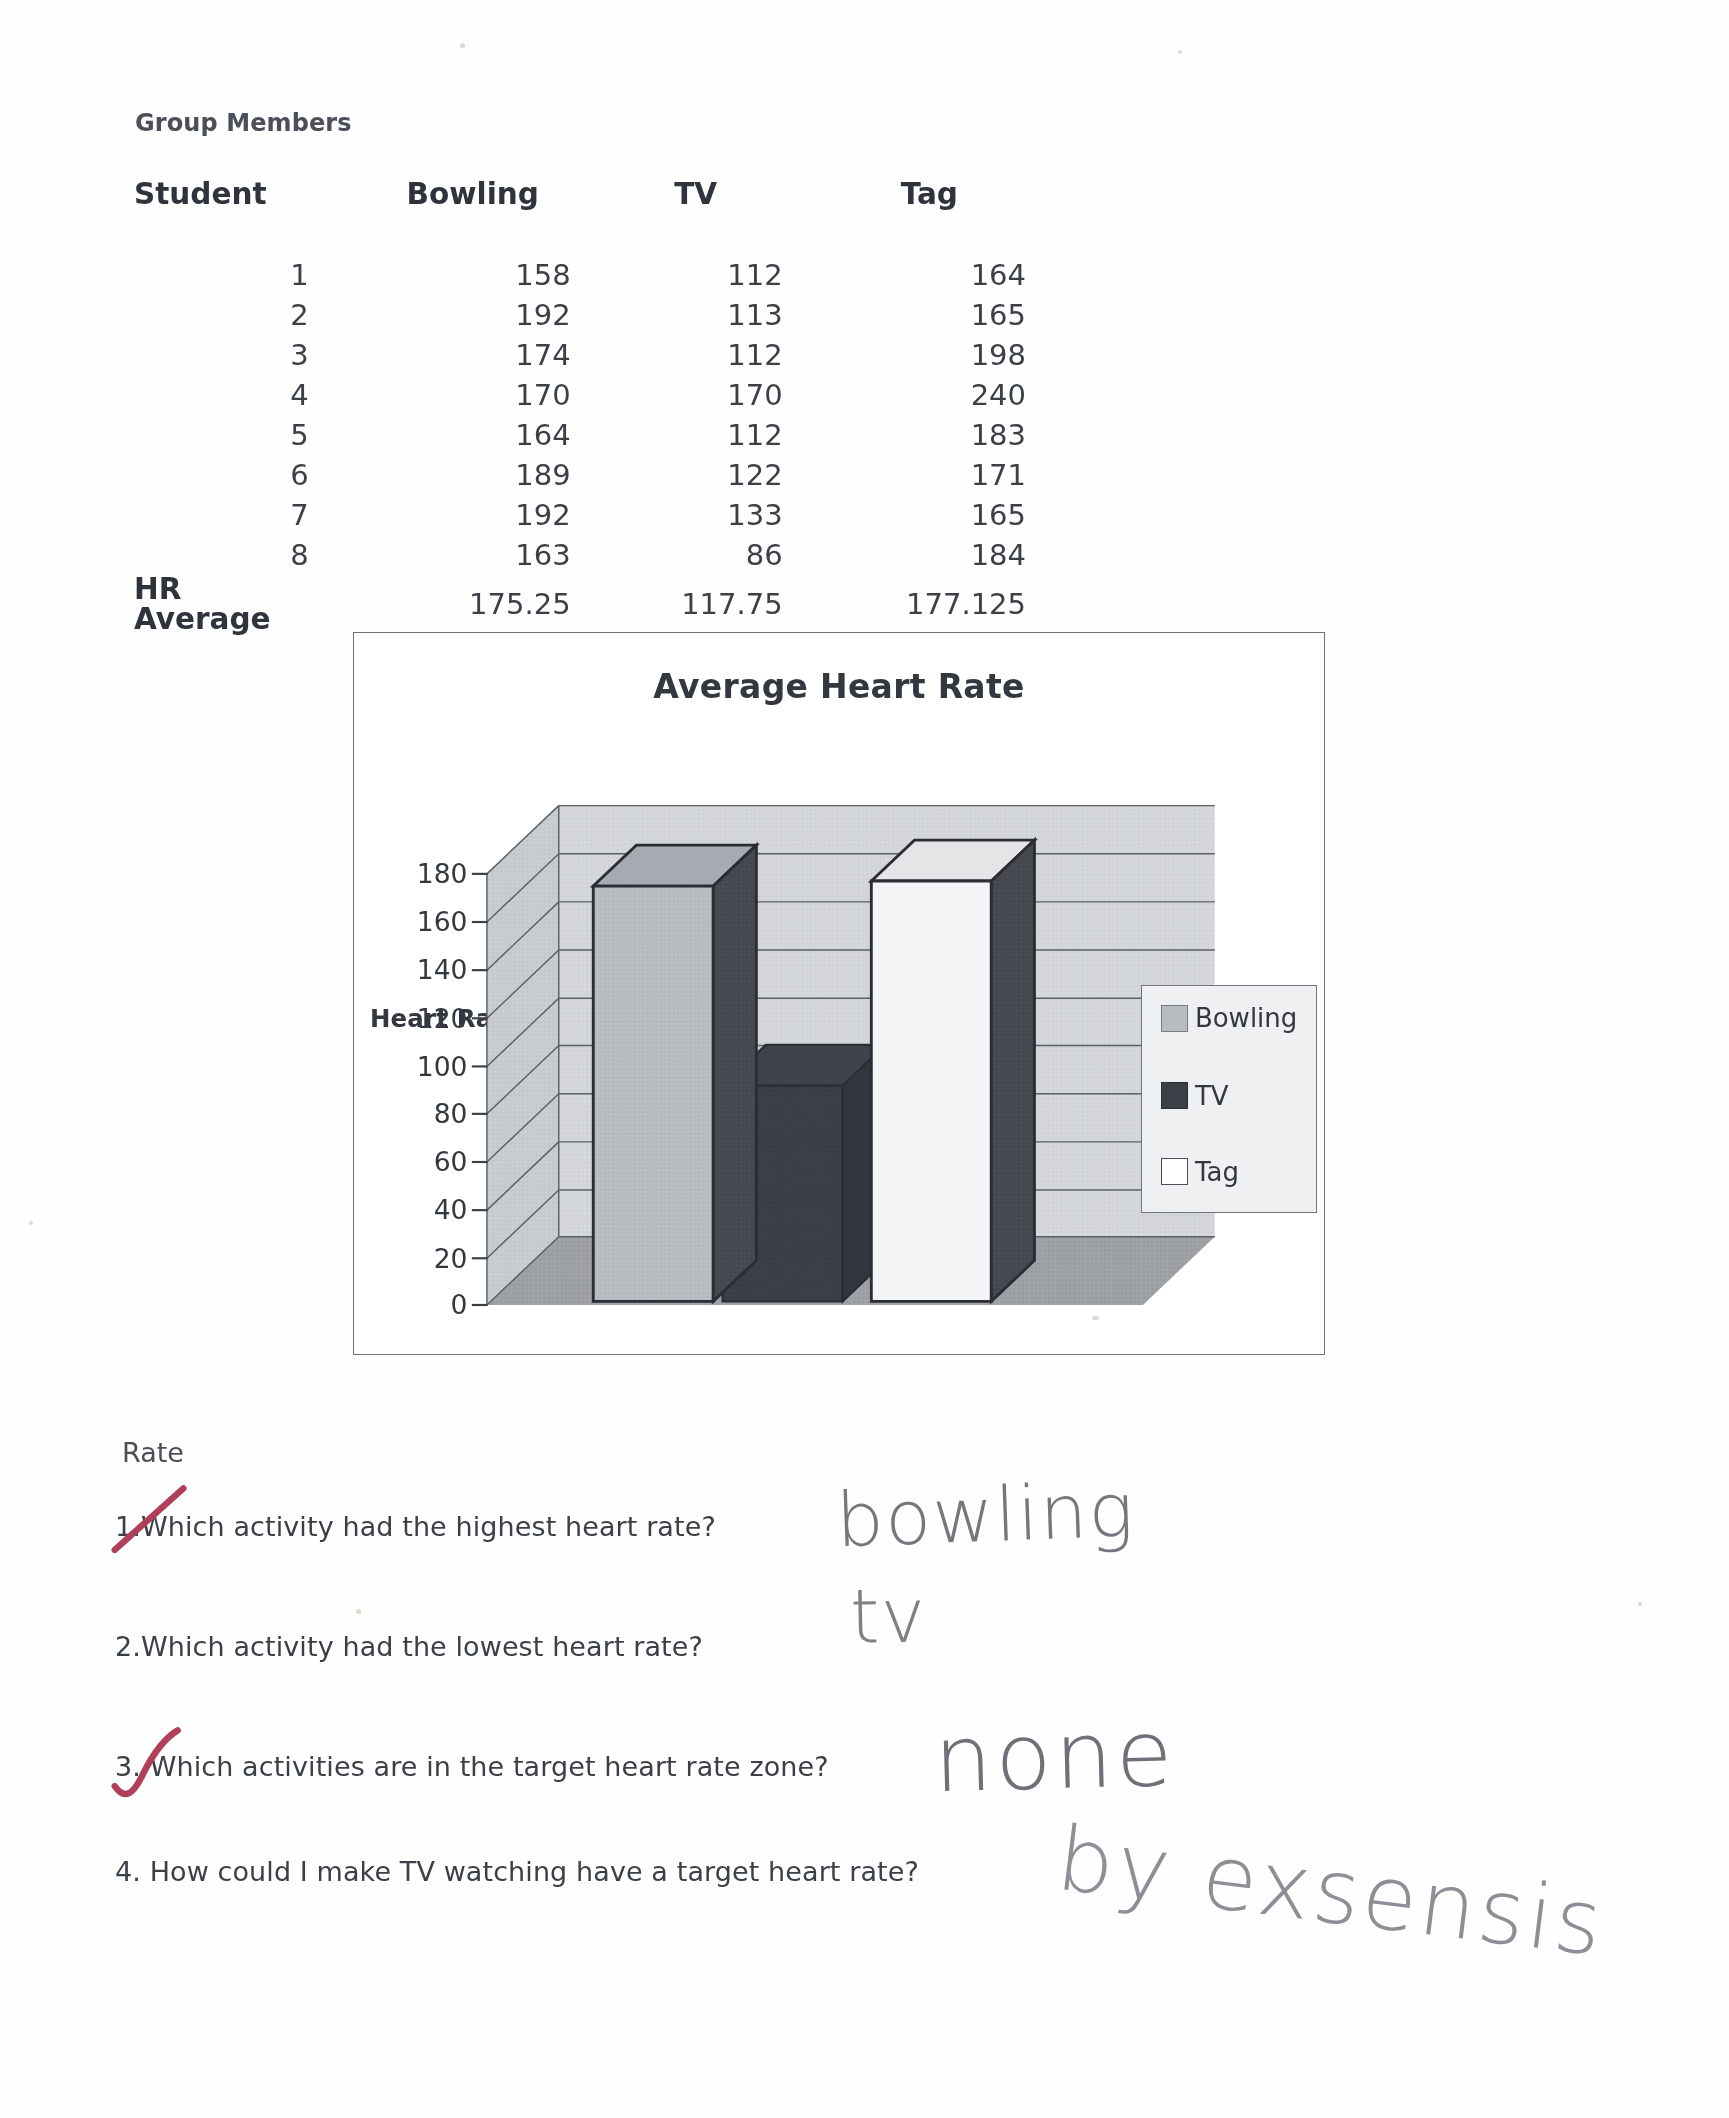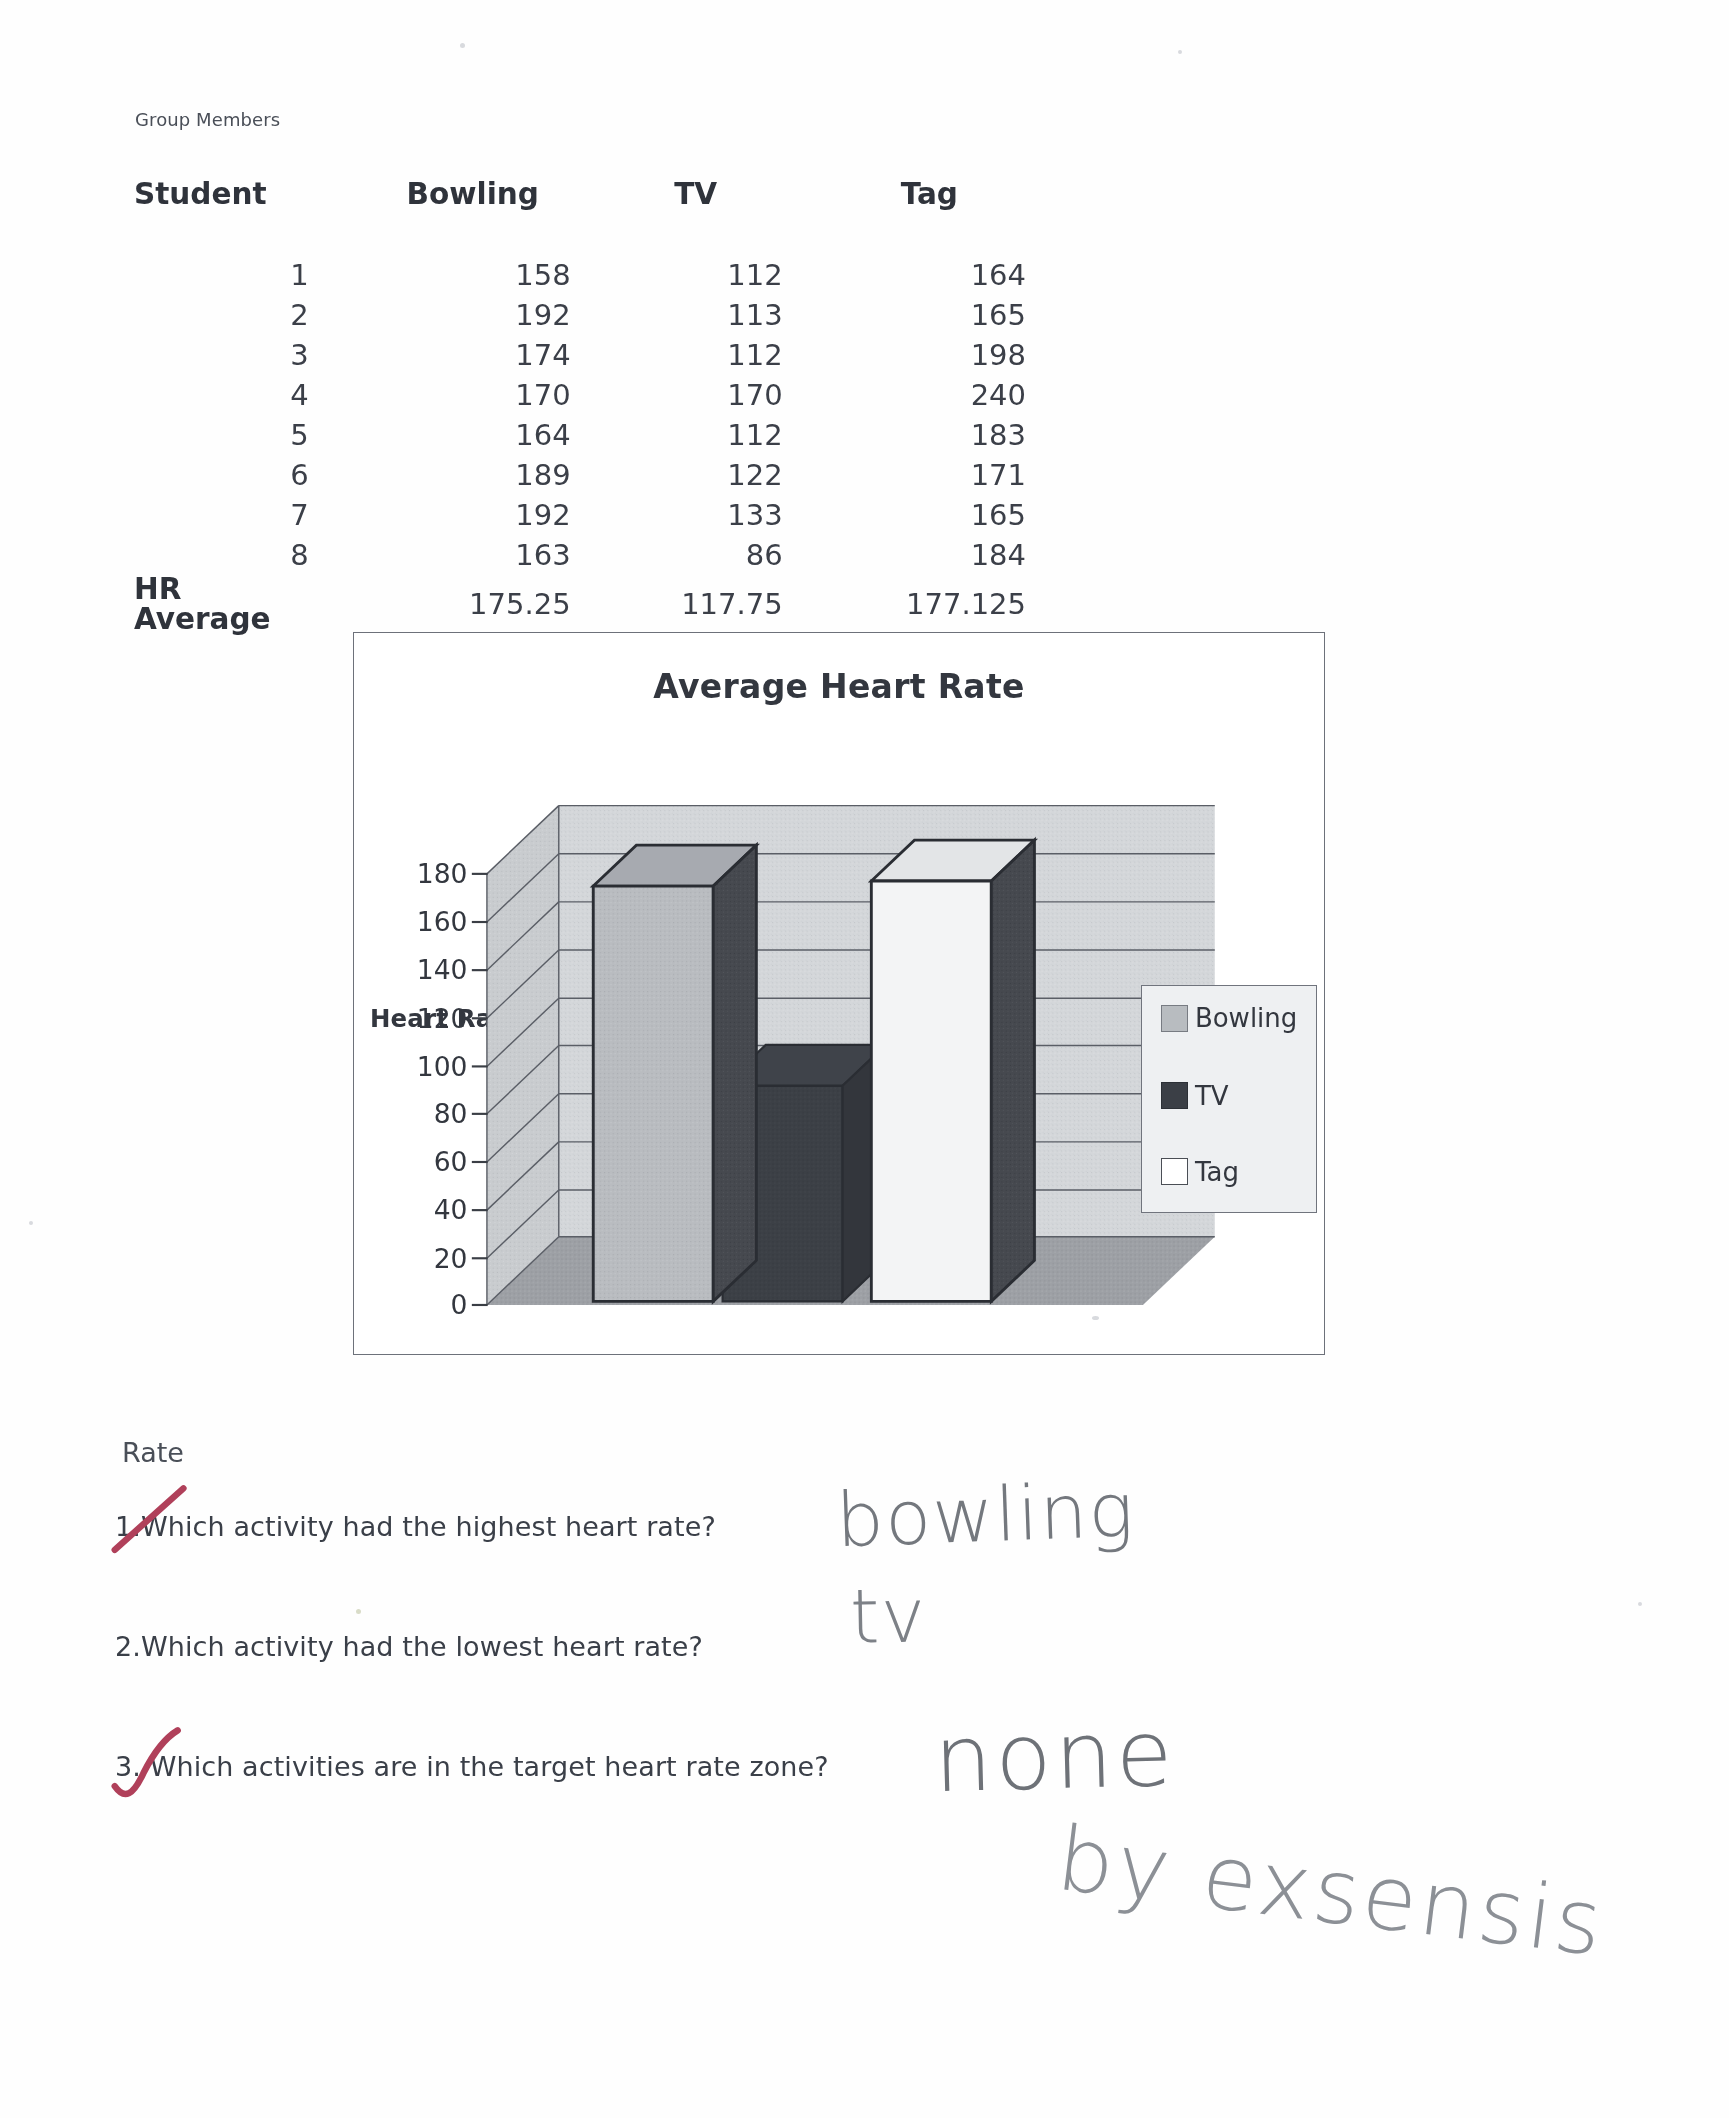--- a/index.html
+++ b/index.html
@@ -10,21 +10,21 @@
     -webkit-font-smoothing:antialiased;
   }
   .page{position:absolute;inset:0;background:#fefefe;}
 
   
   .abs{position:absolute;}
 
   
   #group-members{
     left:135px;top:109px;
-    font-size:18px;font-weight:400;color:#4a4f58;
+    font-size:24px;font-weight:700;color:#4a4f58;
     letter-spacing:0.1px;
   }
 
   
   #data-table{left:108px;top:175px;width:948px;border-collapse:collapse;}
   #data-table td{
     font-size:29px;line-height:1.0;padding:0;height:40px;
     color:#3b3f48;vertical-align:middle;
     font-family:"DejaVu Sans", sans-serif;
   }
@@ -330,20 +330,21 @@
         <span class="lbl">Tag</span>
       </div>
     </div>
   </div>
 
   <div class="abs" id="name-label">Rate</div>
 
   <div class="question" id="q1">1.Which activity had the highest heart rate?</div>
   <div class="question" id="q2">2.Which activity had the lowest heart rate?</div>
   <div class="question" id="q3">3. Which activities are in the target heart rate zone?</div>
+  <div class="question" id="q4">4. How could I make TV watching have a target heart rate?</div>
 
   <svg class="mark" id="mark-q1" width="93" height="79" viewBox="0 0 130 110">
     <line x1="8" y1="96" x2="104" y2="10" stroke="#b0405a" stroke-width="9" stroke-linecap="round"></line>
   </svg>
   <svg class="mark" id="mark-q3" width="93" height="86" viewBox="0 0 130 120">
     <path d="M8 84 C 22 104, 34 96, 48 66 C 62 38, 76 18, 96 6" stroke="#b0405a" stroke-width="9" fill="none" stroke-linecap="round"></path>
   </svg>
 
   <div class="hand" id="hw1">bowling</div>
   <div class="hand" id="hw2">tv</div>

